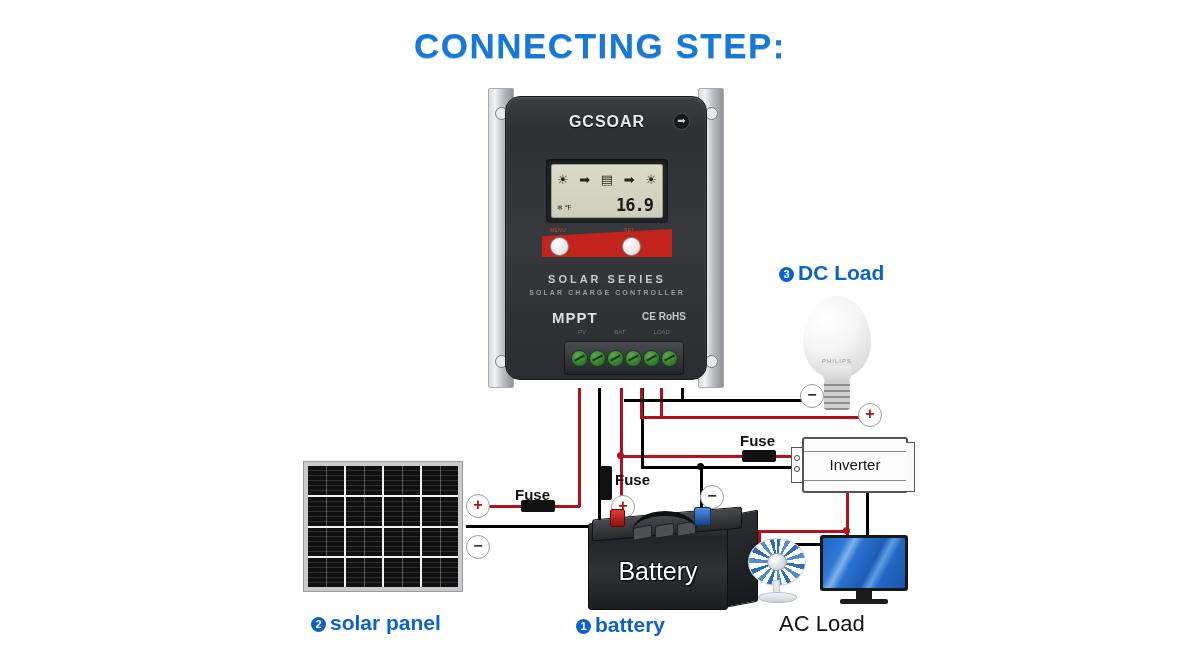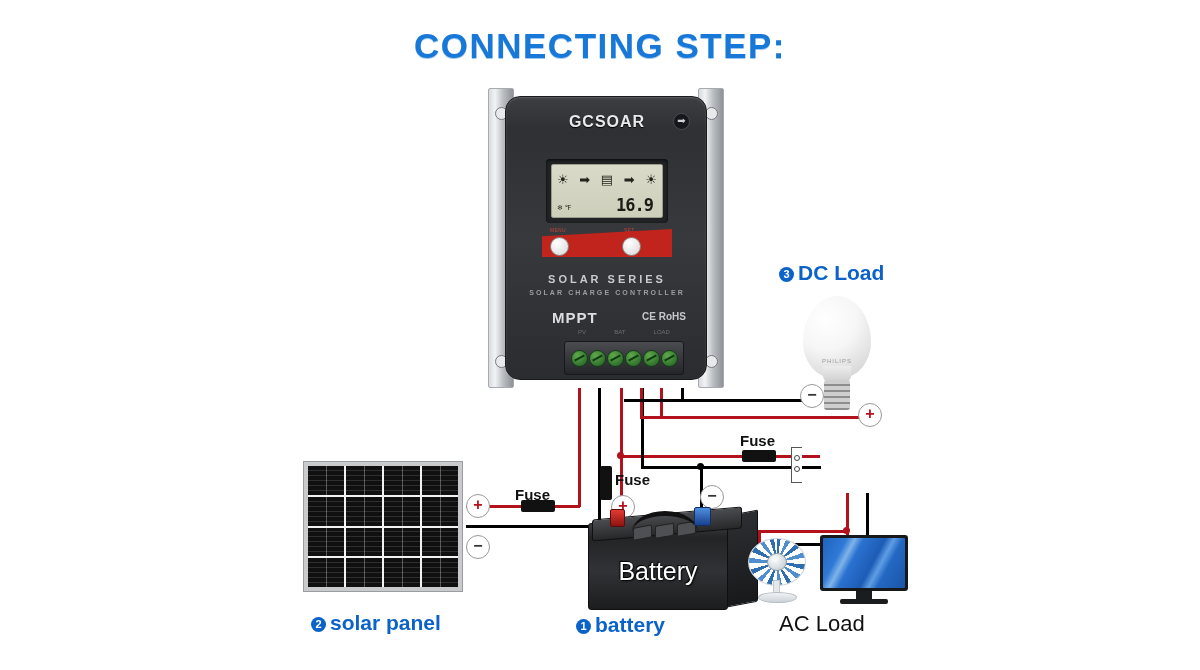--- a/index.html
+++ b/index.html
@@ -329,20 +329,26 @@
   <div class="term minus" style="left:800px;top:384px;">−</div>
   <div class="term plus" style="left:858px;top:403px;">+</div>
 
   <div class="fuse-h" style="left:742px;top:450px;"></div>
   <div class="fuselbl" style="left:740px;top:432px;">Fuse</div>
 
   <div id="invports" style="left:791px;top:447px;">
     <div class="pdot" style="top:7px"></div>
     <div class="pdot" style="top:18px"></div>
   </div>
+  <div id="inv">
+    <div class="invline" style="top:12px"></div>
+    <div class="invline" style="top:41px"></div>
+    <div id="invtxt">Inverter</div>
+    <div id="invfin"></div>
+  </div>
 
   <div class="wire wr vw" style="left:846px;top:493px;height:60px;"></div>
   <div class="wire wk vw" style="left:866px;top:493px;height:42px;"></div>
   <div class="wire wr hw" style="left:758px;top:530px;width:90px;"></div>
   <div class="wire wk hw" style="left:778px;top:543px;width:90px;"></div>
   <div class="wire wr vw" style="left:758px;top:530px;height:22px;"></div>
   <div class="wire wk vw" style="left:778px;top:543px;height:10px;"></div>
   <div class="node nr" style="left:843px;top:527px;"></div>
   <div class="node nk" style="left:863px;top:540px;"></div>
 

